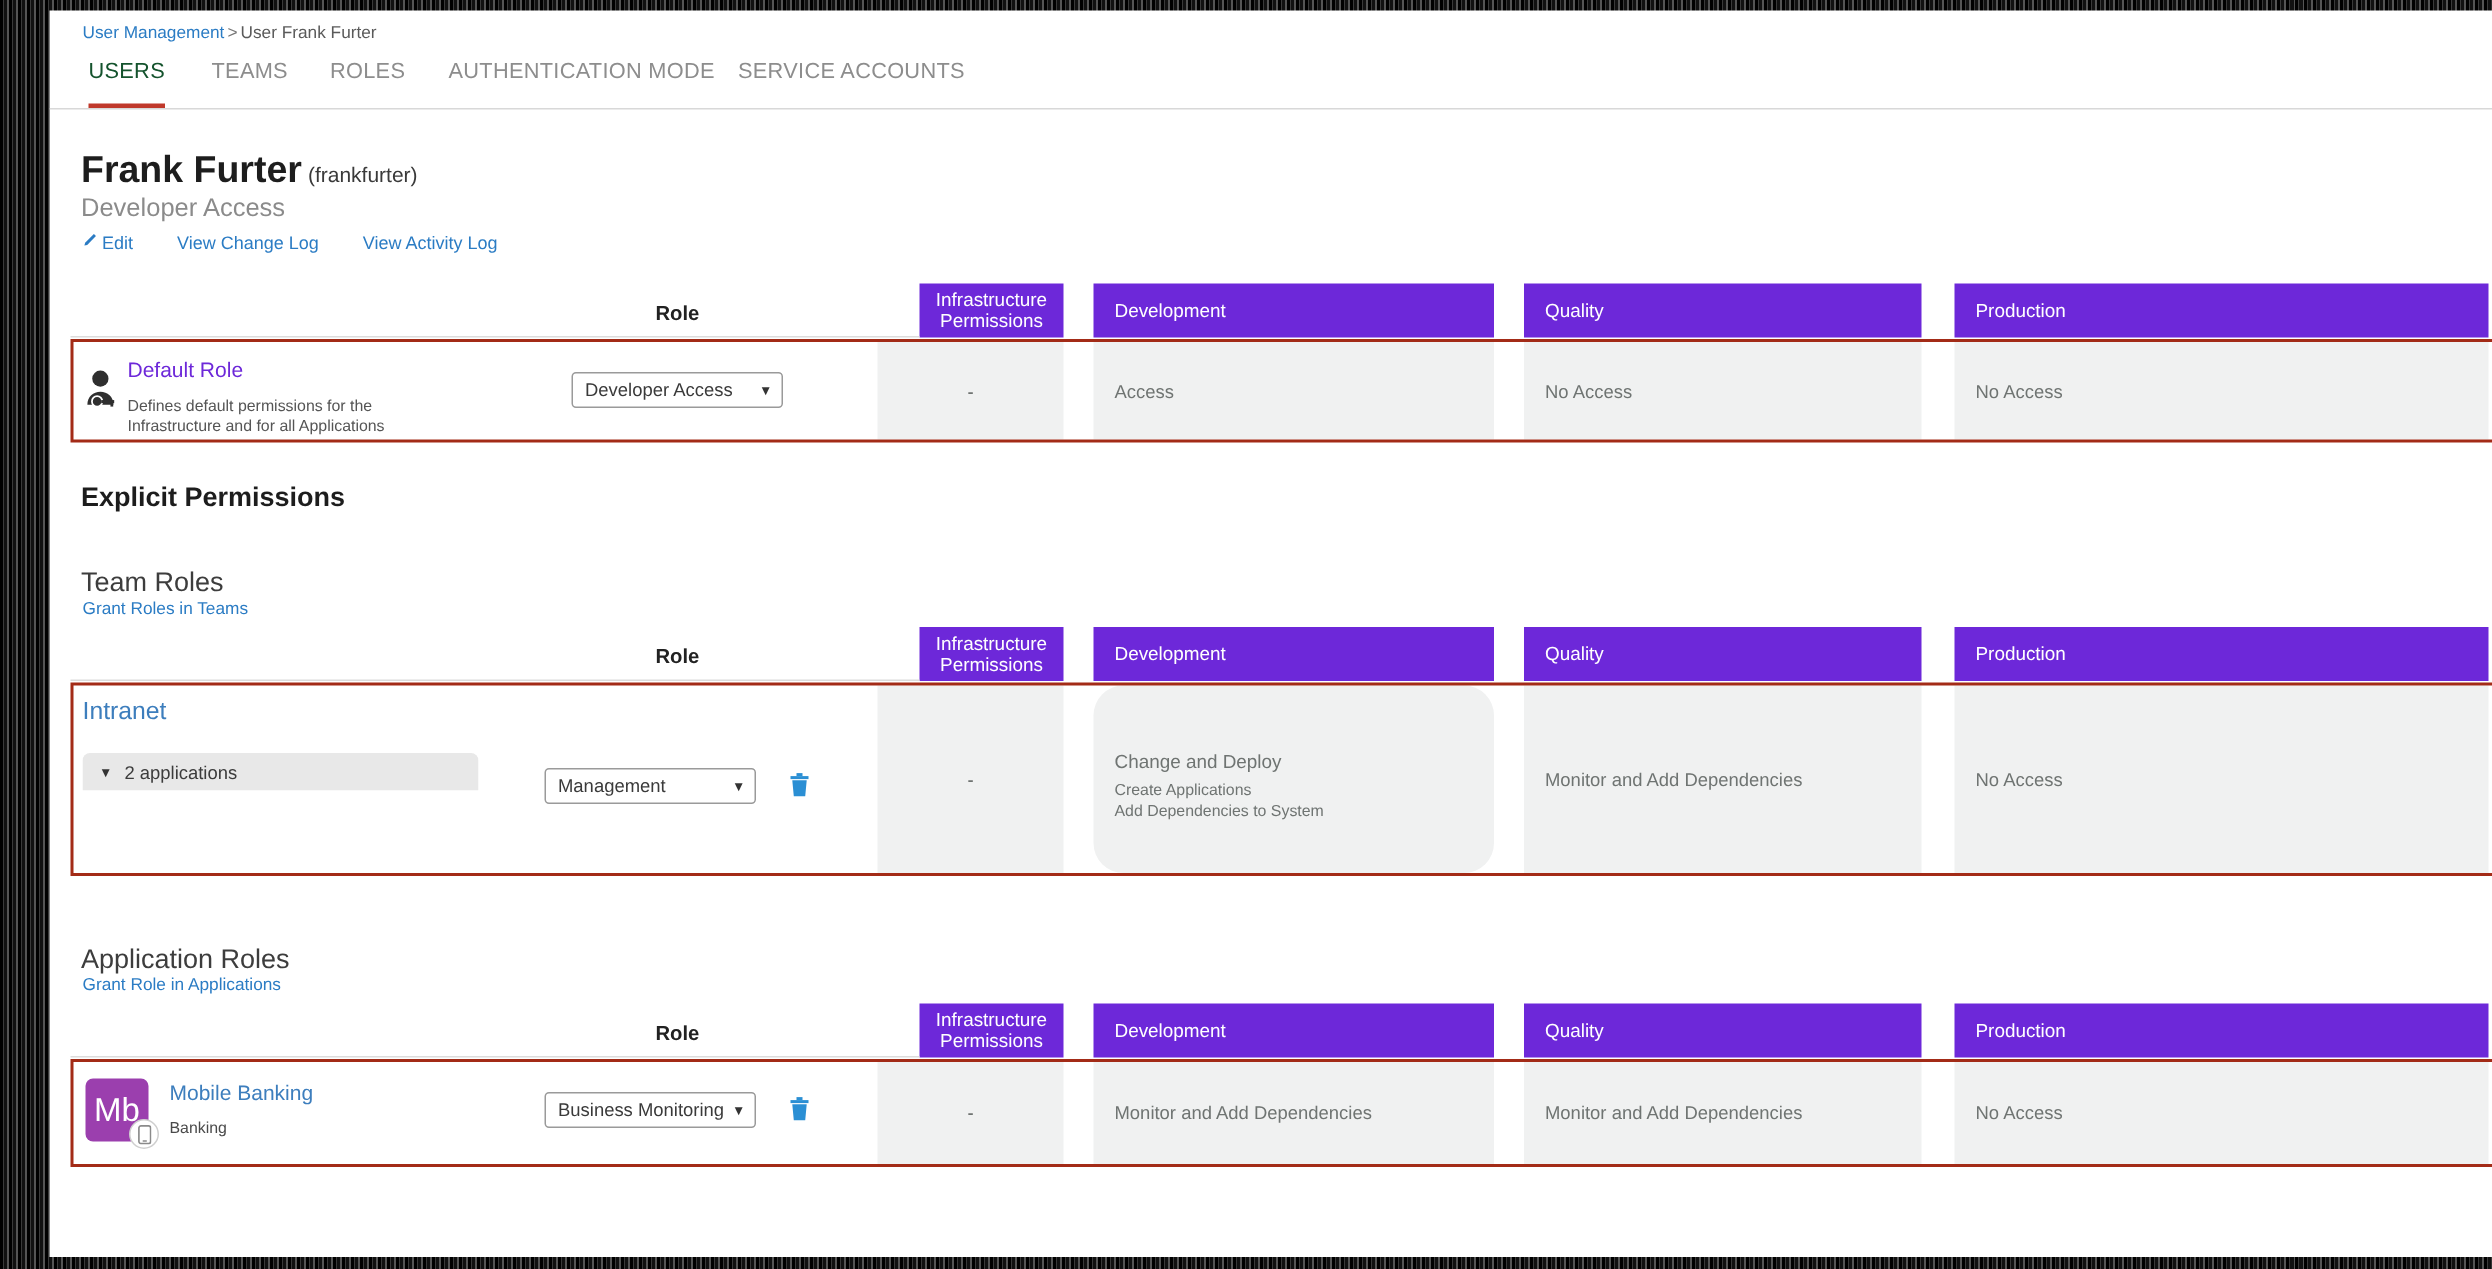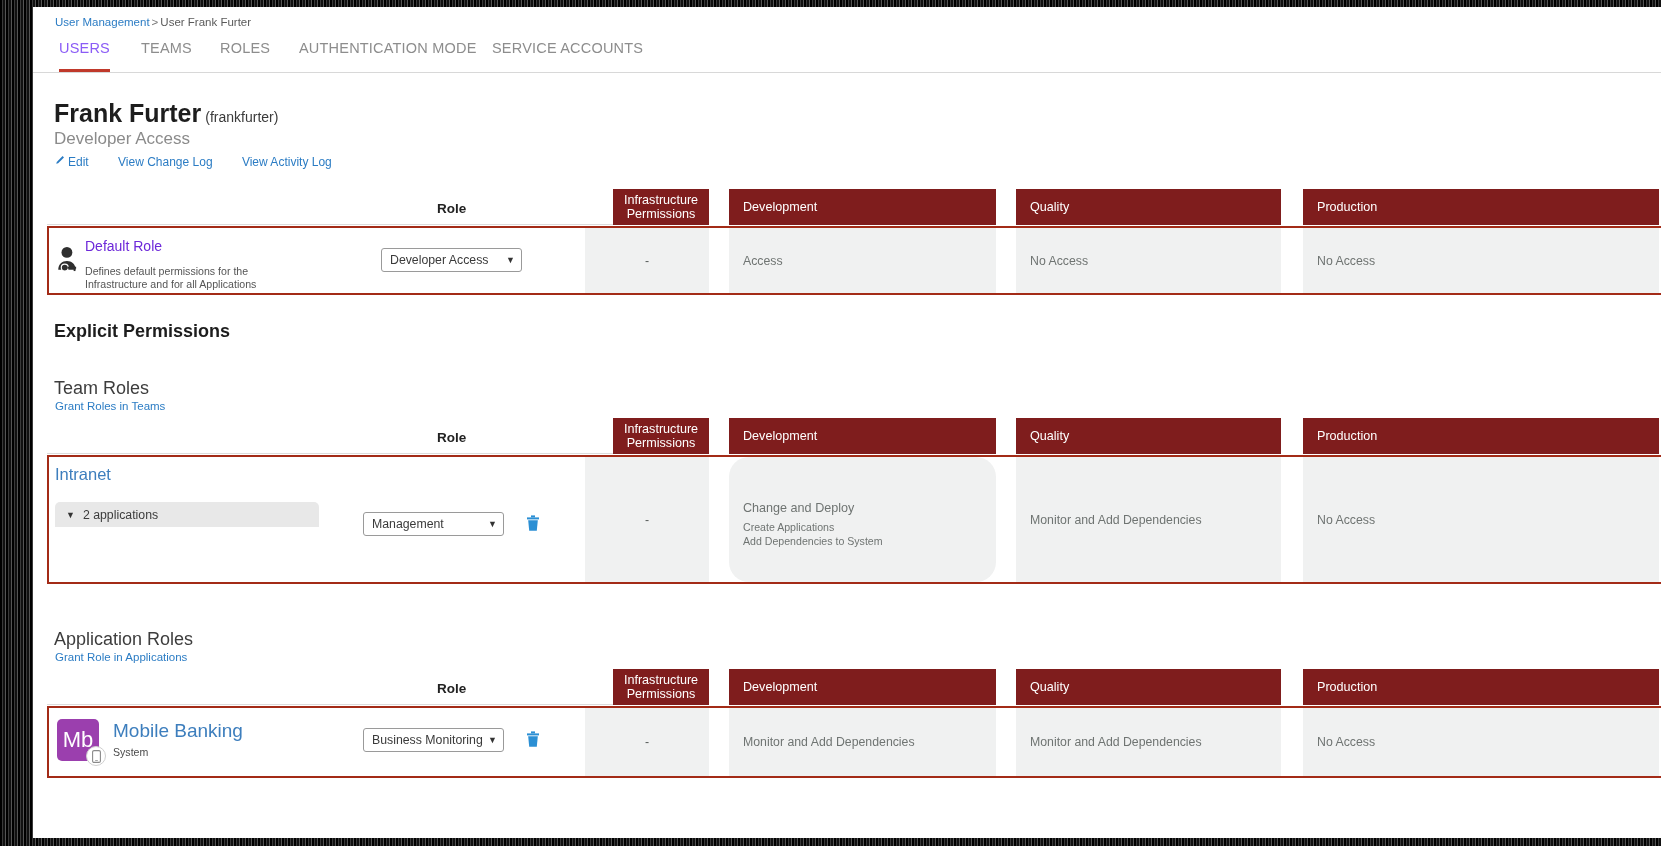--- a/index.html
+++ b/index.html
@@ -38,21 +38,21 @@
   .tabbar {
     position:absolute; left:0; top:28px; width:1645px; height:38px;
     border-bottom:1px solid #d8d8d8;
   }
   .tab {
     position:absolute; top:5px;
     font-size:14.5px; letter-spacing:.2px;
     color:#8d8d8d; padding-bottom:13px;
     cursor:pointer; white-space:nowrap;
   }
-  .tab.active { color:#8b5cf6; border-bottom:3px solid #c0392b; }
+  .tab.active { color:#14532d; border-bottom:3px solid #c0392b; }
 
   
   .user-title { position:absolute; left:21px; top:92px; white-space:nowrap; }
   .user-title .name { font-size:25px; font-weight:bold; color:#1d1d1d; }
   .user-title .uid  { font-size:14px; color:#3a3a3a; margin-left:4px;text-align:right; }
   .user-sub  { position:absolute; left:21px; top:122px; font-size:17px; color:#8b8b8b; }
   .user-links { position:absolute; left:21px; top:148px; font-size:12px; white-space:nowrap; }
   .user-links a { color:#2b7cc4; text-decoration:none; margin-right:26px; }
   .pencil { color:#2b7cc4; font-size:11px; margin-right:3px; display:inline-block;
             transform:rotate(-0deg); }
@@ -64,21 +64,21 @@
   .h-app      { position:absolute; left:21px; top:622px; font-size:18px; color:#3d3d3d;}
   .lnk-app    { position:absolute; left:22px; top:644px; font-size:11.5px; color:#2b7cc4; text-decoration:none;}
 
   
   .tblock { position:absolute; left:0; width:1645px; }
 
   .rolehdr { position:absolute; font-size:13.5px; font-weight:bold; color:#222; }
 
   .colhdr {
     position:absolute; height:36px;
-    background:#7f1d1d; color:#ffffff;
+    background:#6d28d9; color:#ffffff;
     font-size:12.6px;
     display:flex; align-items:center;
   }
   .colhdr.pad  { padding-left:14px; }
   .colhdr.ctr  { justify-content:center; text-align:center; line-height:14px; }
 
   .hdrline { position:absolute; height:1px; background:#dcdcdc; }
 
   
   .redbox {
@@ -151,21 +151,21 @@
     width:42px; height:42px; border-radius:5px;
     background:#9b3fae; color:#fff;
     font-size:22px; display:flex; align-items:center; justify-content:center;
   }
   .apptile .badge {
     position:absolute; right:-7px; bottom:-5px;
     width:20px; height:20px; border-radius:50%;
     background:#fff; border:1px solid #cfcfcf;
     display:flex; align-items:center; justify-content:center;
   }
-  .appname { position:absolute; font-size:19px; color:#3d7ebd; text-decoration:none; }
+  .appname { position:absolute; font-size:14px; color:#3d7ebd; text-decoration:none; }
   .appcat  { position:absolute; font-size:10.6px; color:#4a4a4a; }
 </style>
 </head>
 <body>
 
 <div class="frame"></div>
 <div class="page">
 
   <div class="breadcrumb">
     <a href="#">User Management</a><span class="sep">&gt;</span><span>User Frank Furter</span>
@@ -297,21 +297,21 @@
     <div class="apptile" style="left:24px; top:712px;">
       <div class="sq">Mb</div>
       <div class="badge">
         <svg width="9" height="13" viewBox="0 0 9 13">
           <rect x="0.6" y="0.6" width="7.8" height="11.8" rx="1.4" fill="none" stroke="#8a8a8a" stroke-width="1.1"></rect>
           <rect x="3" y="10.2" width="3" height="0.9" rx="0.45" fill="#8a8a8a"></rect>
         </svg>
       </div>
     </div>
     <a class="appname" href="#" style="left:80px; top:713px;">Mobile Banking</a>
-    <div class="appcat" style="left:80px; top:739px;">System</div>
+    <div class="appcat" style="left:80px; top:739px;">Banking</div>
 
     <div class="sel" style="left:330px; top:721px; width:141px;">
       <span>Business Monitoring</span>
       <span class="caret">▼</span>
     </div>
 
     <svg class="trash" style="left:493px; top:724px;" viewBox="0 0 14 17">
       <rect x="1" y="2.4" width="12" height="2" fill="#2b8fd4"></rect>
       <rect x="5" y="0.4" width="4" height="2" fill="#2b8fd4"></rect>
       <path d="M2.2 5.2h9.6l-1 10.6H3.2z" fill="#2b8fd4"></path>

